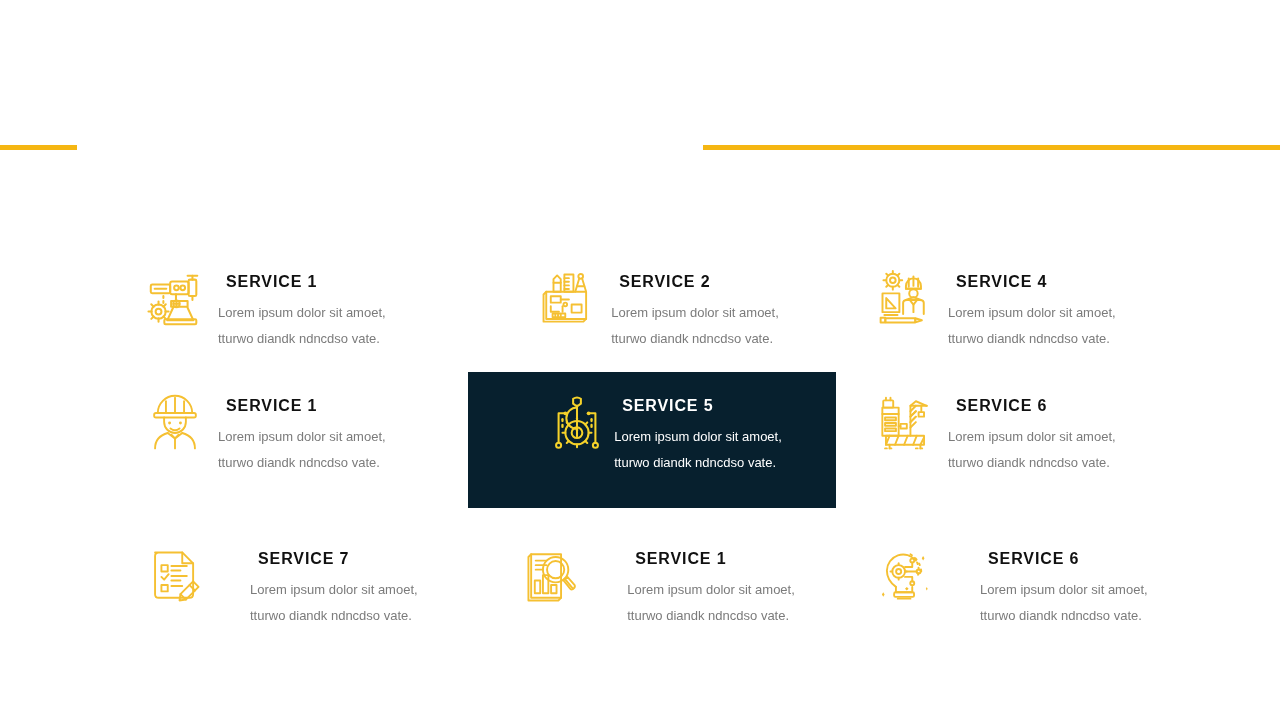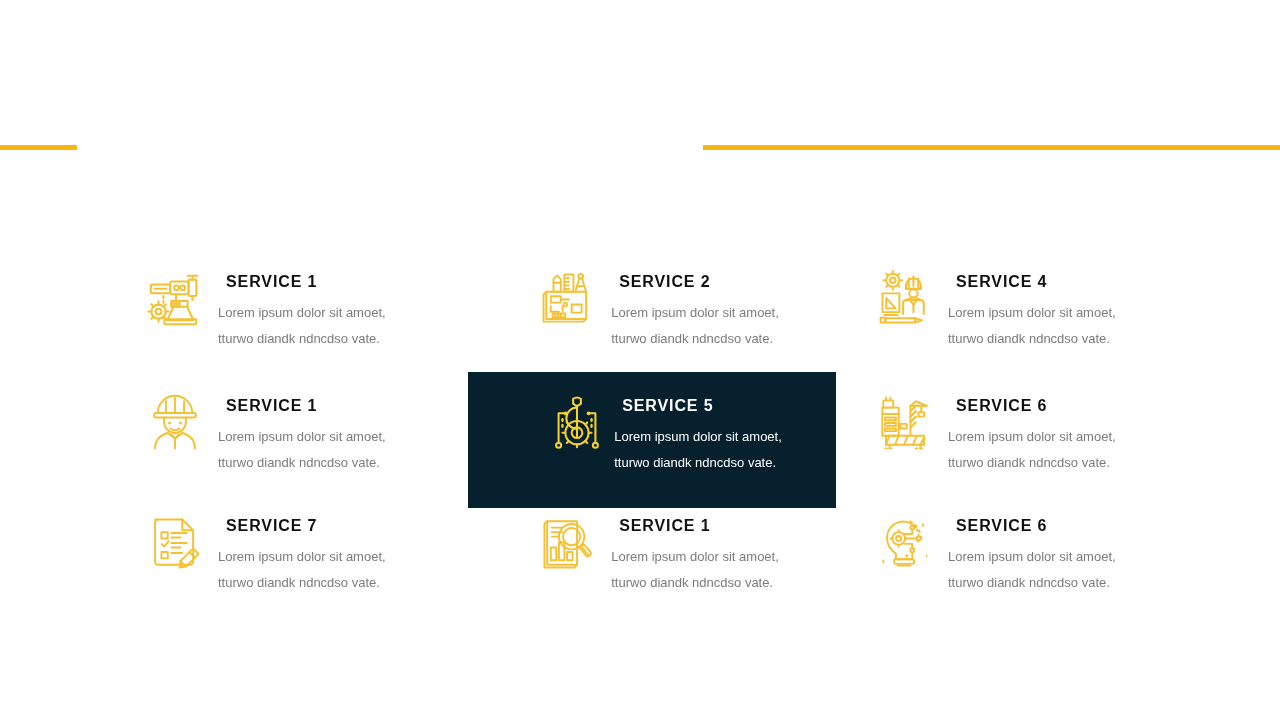--- a/index.html
+++ b/index.html
@@ -68,21 +68,21 @@
     display: flex;
     flex-direction: row;
     align-items: flex-start;
     padding: 13px 0 0 0;
   }
   .service-item.col1 { left: 132px; }
   .service-item.col2 { left: 468px; justify-content: center; }
   .service-item.col3 { left: 862px; }
   .service-item.row1 { top: 0px; }
   .service-item.row2 { top: 124px; }
-  .service-item.row3 { top: 244px; }
+  .service-item.row3 { top: 277px; gap: 32px; }
 
   .service-item.highlighted {
     background: #07202E;
     padding: 13px 0 0 0;
   }
 
   .service-icon {
     width: 86px;
     min-width: 86px;
     height: 72px;

